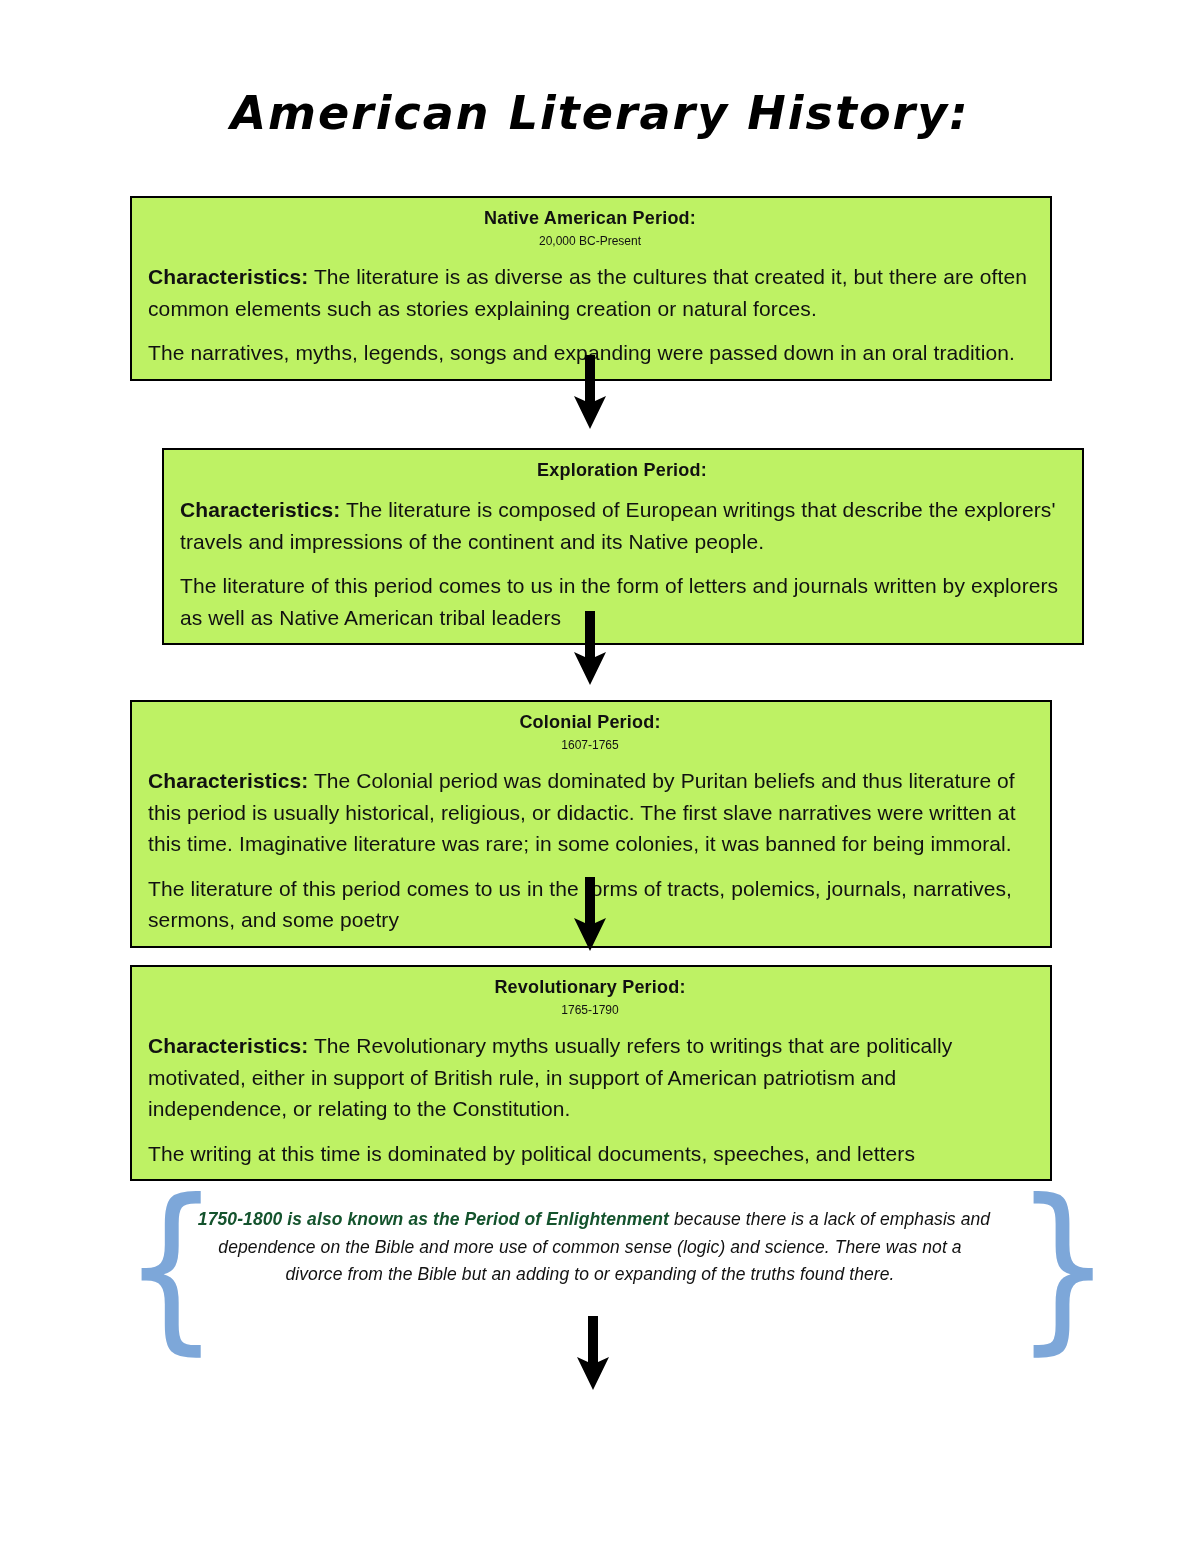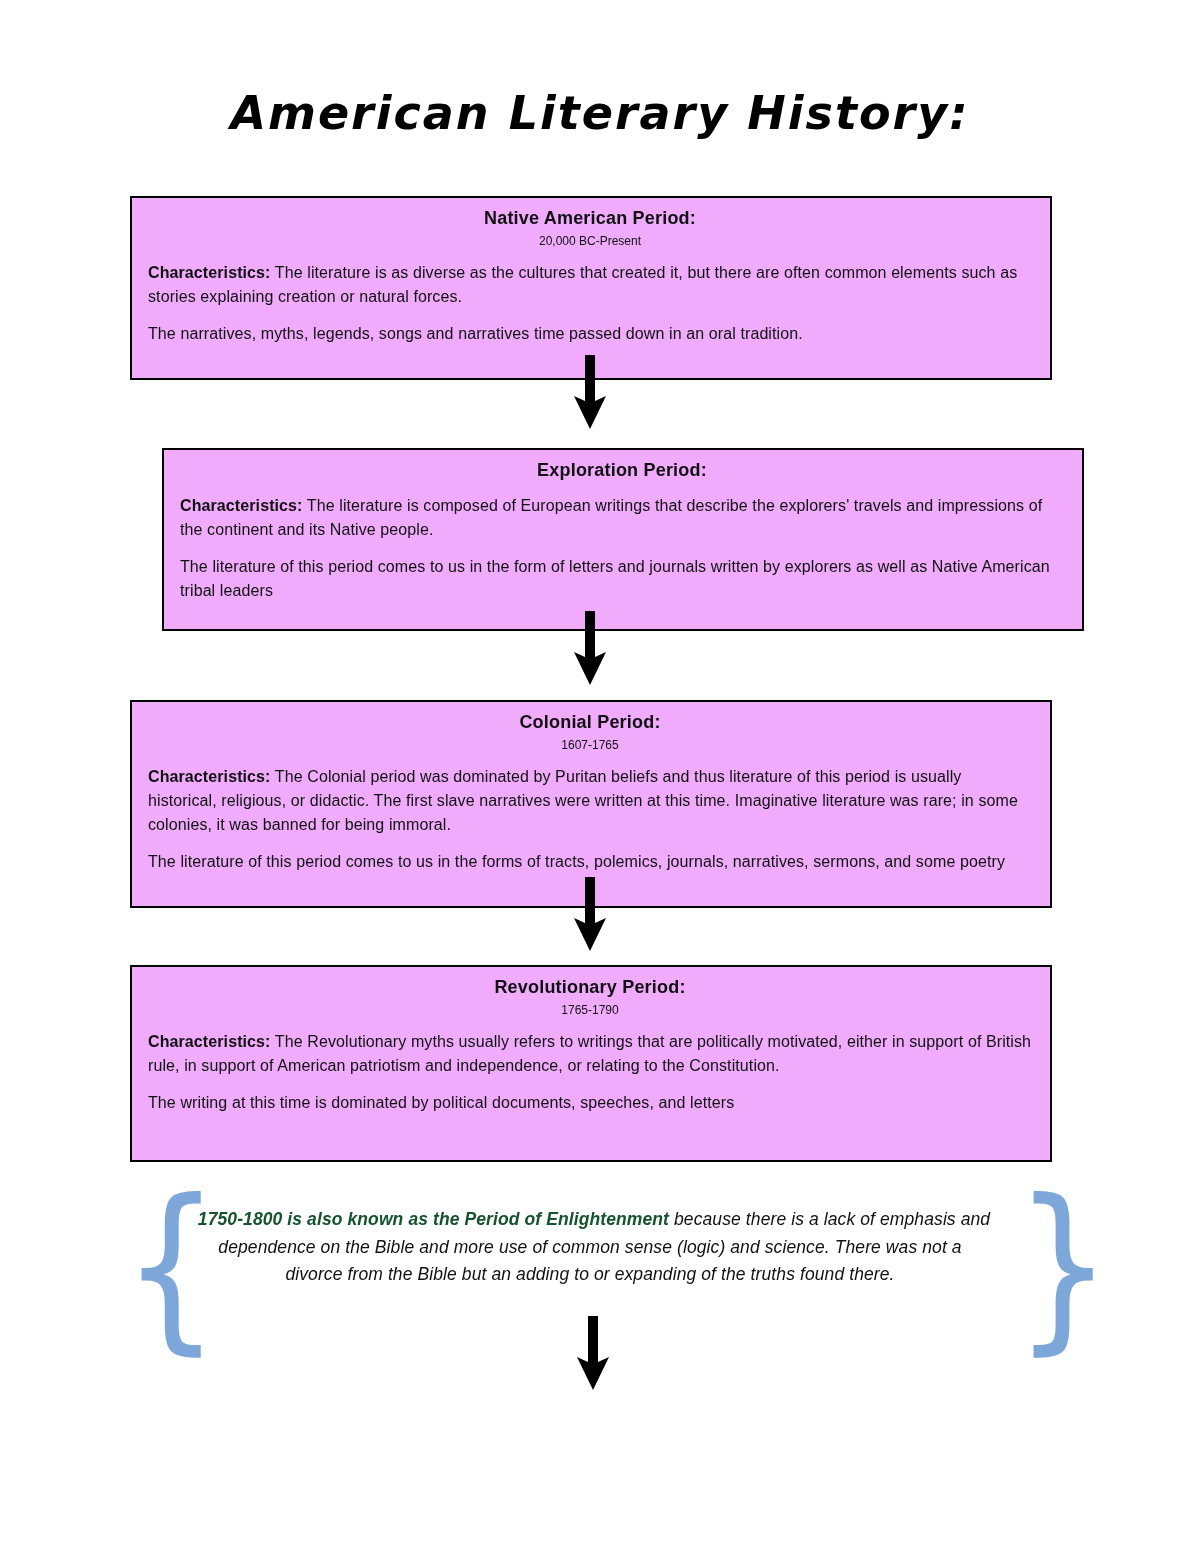--- a/index.html
+++ b/index.html
@@ -31,41 +31,41 @@
     letter-spacing: 2px;
     color: #000000;
     white-space: nowrap;
   }
   .period-box {
     position: absolute;
     left: 130px;
     width: 922px;
     box-sizing: border-box;
     border: 2px solid #000000;
-    background: #f0abfc;
+    background: #bef264;
     padding: 7px 18px 10px 16px;
   }
   .box-1 { top: 196px; min-height: 184px; }
   .box-2 { top: 448px; min-height: 183px; margin-left: 32px; }
   .box-3 { top: 700px; min-height: 208px; }
   .box-4 { top: 965px; min-height: 197px; }
   .box-heading {
     text-align: center;
     font-weight: bold;
     font-size: 18px;
     margin: 3px 0 0 0;
     letter-spacing: 0.2px;
   }
   .box-dates {
     text-align: center;
     font-size: 12px;
     margin: 5px 0 0 0;
   }
   .box-para {
-    font-size: 16px;
+    font-size: 21px;
     line-height: 1.5;
     margin: 13px 0 0 0;
     letter-spacing: 0.1px;
   }
   .char-label {
     font-weight: bold;
   }
   .down-arrow {
     position: absolute;
     width: 38px;
@@ -113,21 +113,21 @@
 <body>
 
 <div class="page">
 
   <div class="doc-title">American Literary History:</div>
 
   <div class="period-box box-1">
     <div class="box-heading">Native American Period:</div>
     <div class="box-dates">20,000 BC-Present</div>
     <p class="box-para"><span class="char-label">Characteristics:</span> <span>The literature is as diverse as the cultures that created it, but there are often common elements such as stories explaining creation or natural forces.</span></p>
-    <p class="box-para">The narratives, myths, legends, songs and narratives time passed down in an oral tradition.</p>
+    <p class="box-para">The narratives, myths, legends, songs and expanding were passed down in an oral tradition.</p>
   </div>
 
   <div class="down-arrow arrow-1">
     <svg viewBox="0 0 38 74" aria-hidden="true">
         <polygon points="14,0 24,0 24,46 35,41 19,74 3,41 14,46"></polygon>
       </svg>
   </div>
 
   <div class="period-box box-2">
     <div class="box-heading">Exploration Period:</div>

